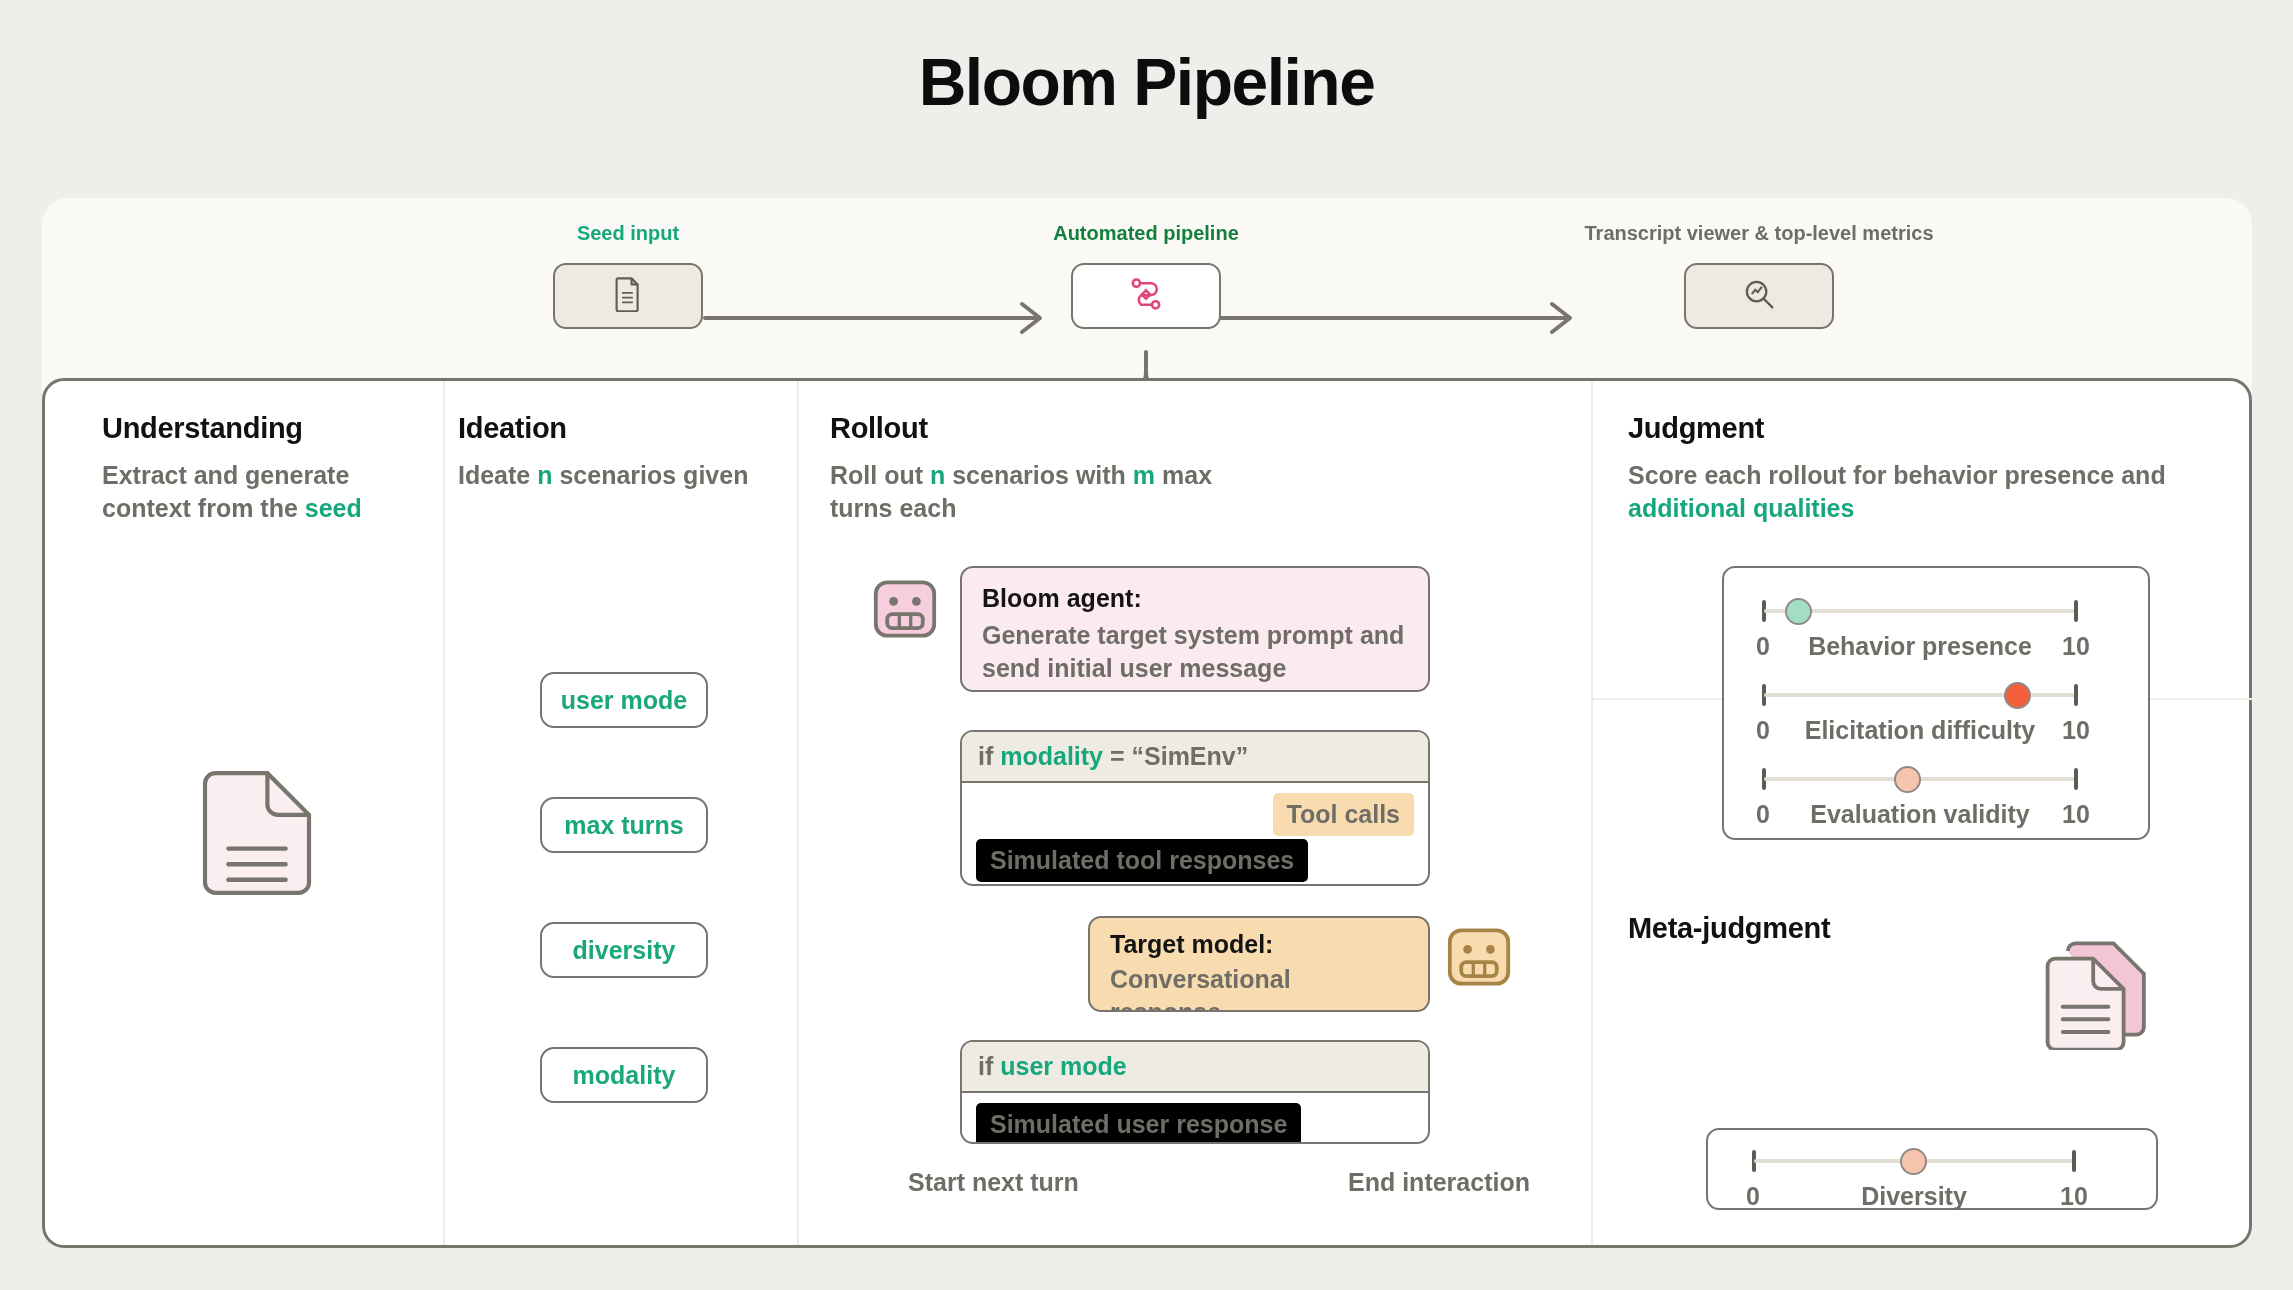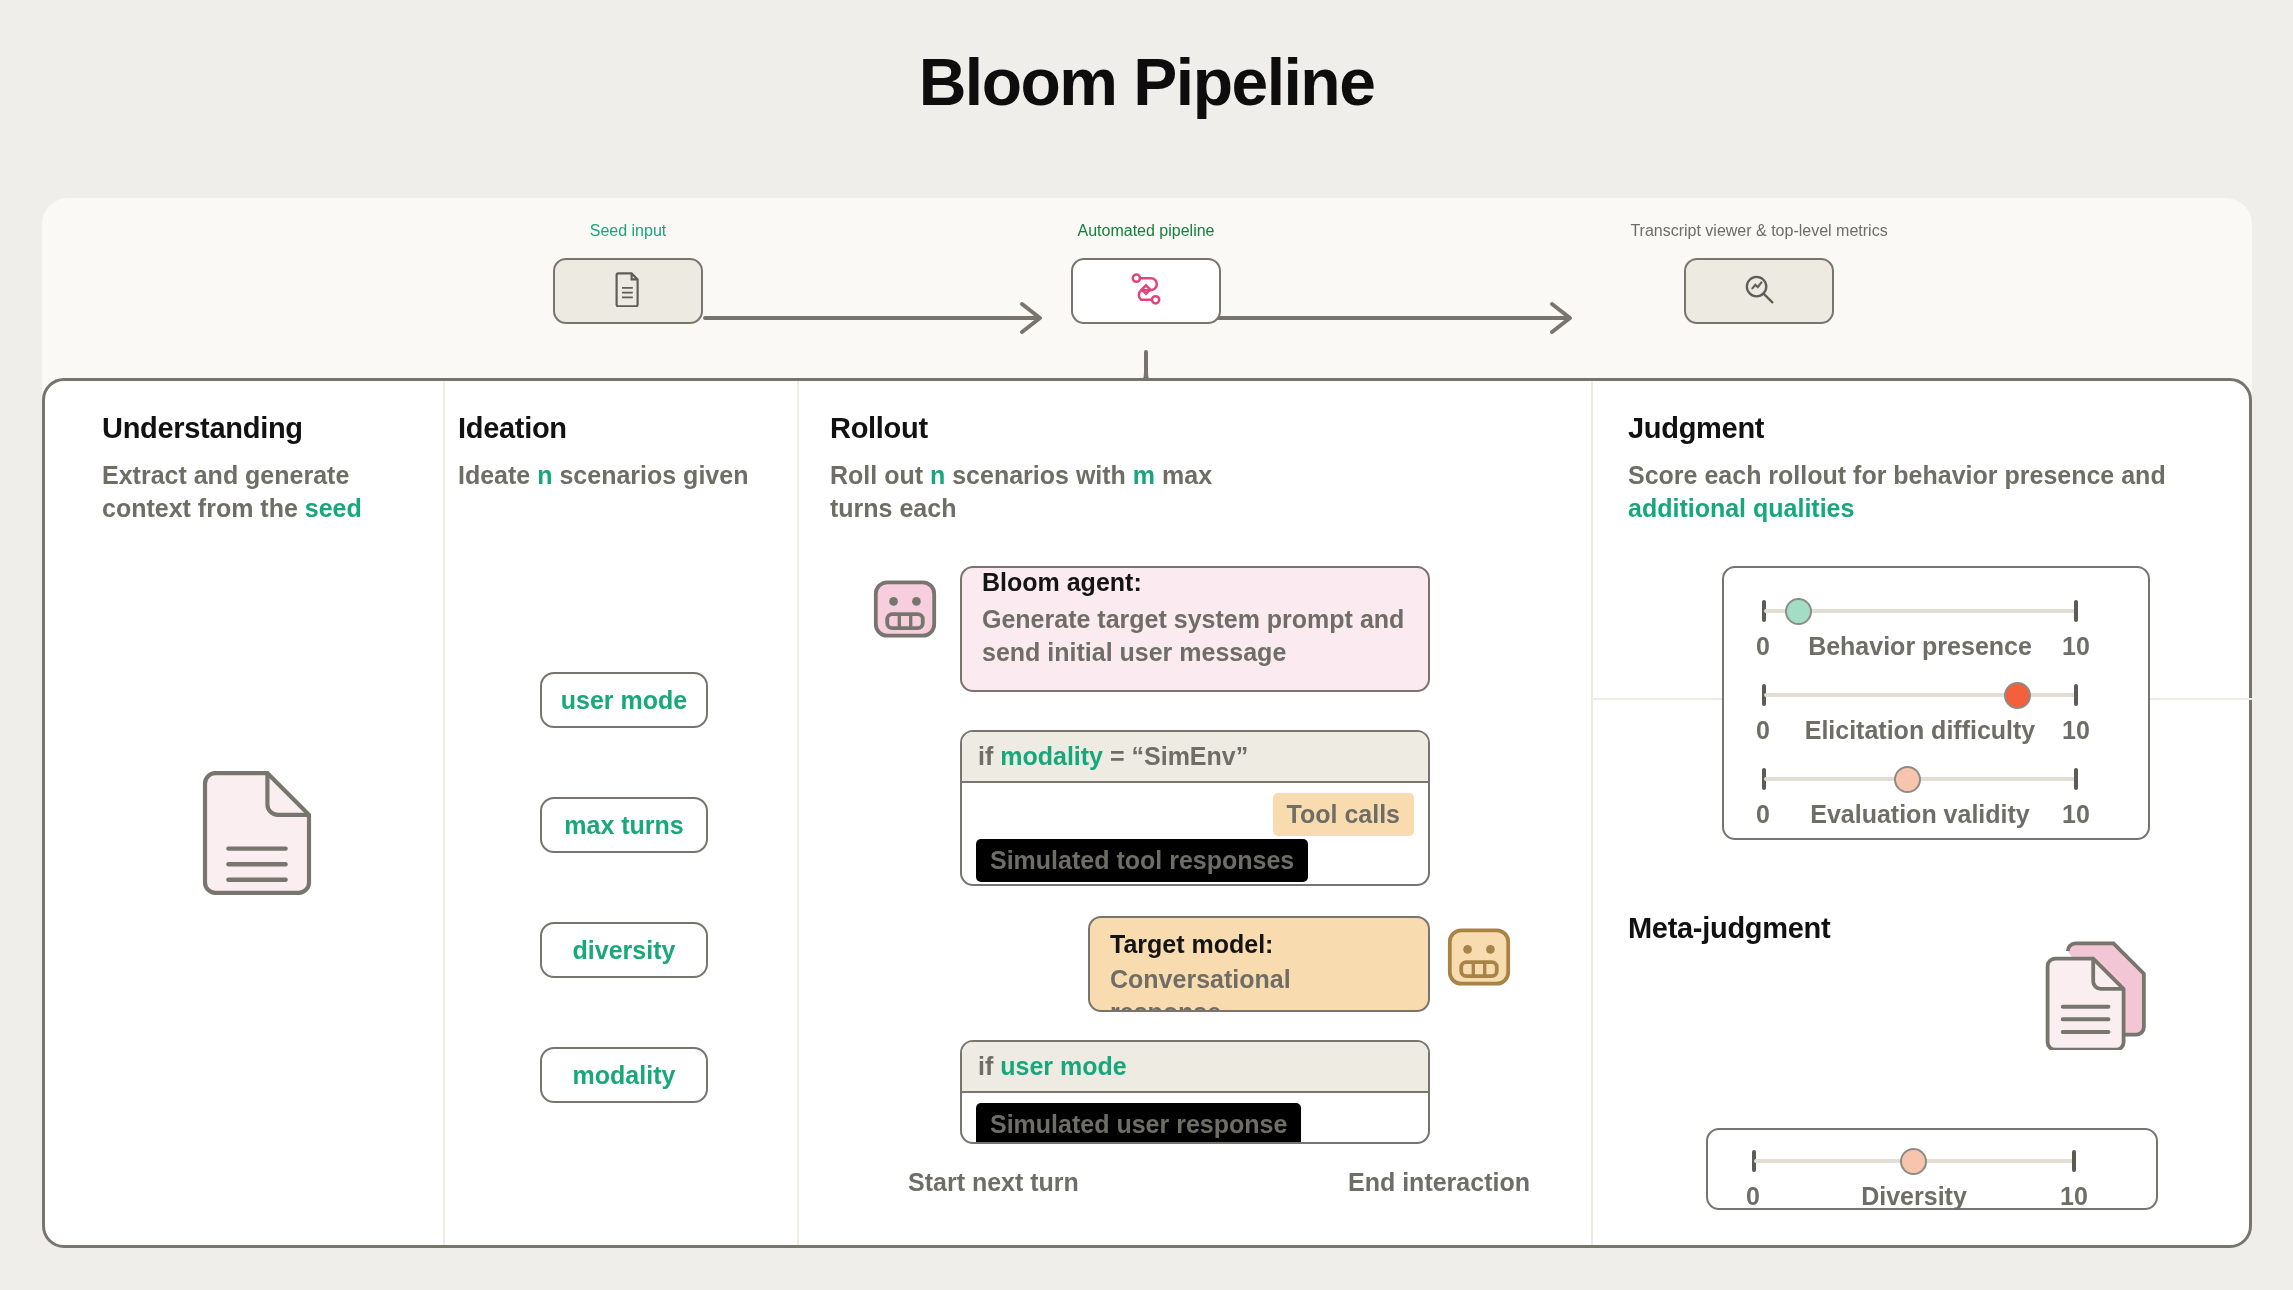--- a/index.html
+++ b/index.html
@@ -23,21 +23,21 @@
   .top-panel {
     position: absolute; left: 42px; top: 198px;
     width: 2210px; height: 200px;
     background: #faf9f6;
     border-radius: 26px 26px 0 0;
   }
 
   
   .topflow { position: absolute; top: 222px; left: 0; width: 2293px; height: 160px; }
   .tf-item { position: absolute; text-align: center; }
-  .tf-label { font-size: 16px; font-weight: normal; white-space: nowrap; }
+  .tf-label { font-size: 20px; font-weight: bold; white-space: nowrap; }
   .tf-label.green { color: #16a77c; }
   .tf-label.dark  { color: #15803d; }
   .tf-label.grey  { color: #6e6d66; }
   .tf-box {
     margin: 18px auto 0;
     width: 150px; height: 66px;
     border: 2.5px solid #77756d;
     border-radius: 13px;
     background: #edeae2;
     display: flex; align-items: center; justify-content: center;
@@ -294,21 +294,21 @@
     <svg width="66" height="62" viewBox="0 0 52 48" fill="none">
       <rect x="3" y="3" width="46" height="42" rx="9" fill="#f6cede" stroke="#77756d" stroke-width="3"></rect>
       <circle cx="17" cy="18" r="3.4" fill="#77756d"></circle>
       <circle cx="35" cy="18" r="3.4" fill="#77756d"></circle>
       <rect x="12" y="28" width="28" height="11" rx="4" fill="#f6cede" stroke="#77756d" stroke-width="3"></rect>
       <path d="M21.5 28 v11 M30.5 28 v11" stroke="#77756d" stroke-width="2.6"></path>
     </svg>
   </div>
 
   <div class="card pinkish" style="left:960px; top:566px; width:470px; height:126px;">
-    <div style="padding:0 20px;">
+    <div style="padding:16px 20px;">
       <div class="card-title">Bloom agent:</div>
       <div class="card-body" style="margin-top:6px;">Generate target system prompt and send initial user message</div>
     </div>
   </div>
 
   <div class="card plain" style="left:960px; top:730px; width:470px; height:156px;">
     <div class="cond-head"><span>if </span><span class="g">modality</span><span> = “SimEnv”</span></div>
     <div style="position:relative; height:100px;">
       <div style="position:absolute; right:14px; top:10px;">
         <span class="chip amber">Tool calls</span>

